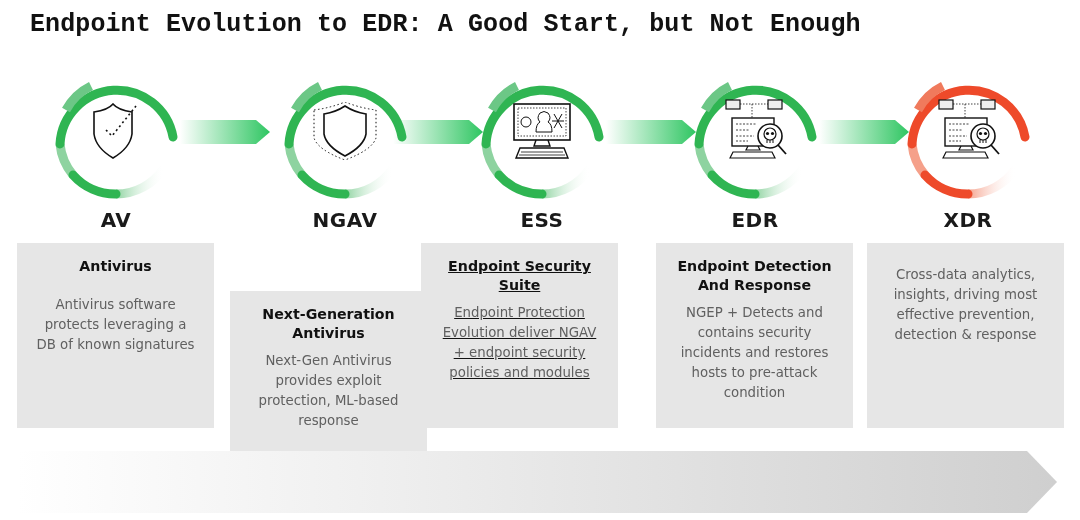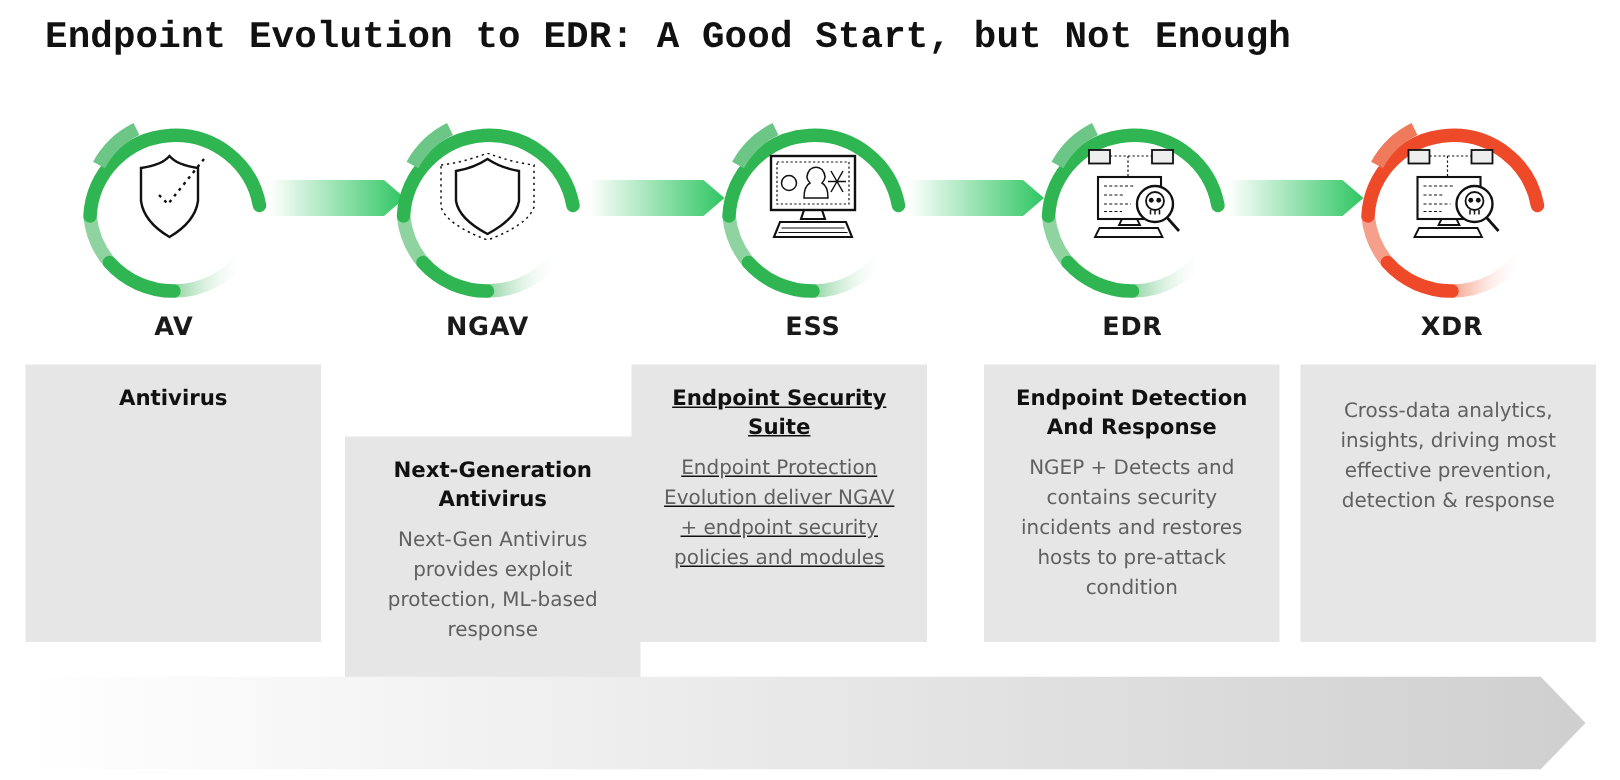--- a/index.html
+++ b/index.html
@@ -9,21 +9,21 @@
     .title {
       position: absolute; left: 30px; top: 10px;
       font-family: Liberation Mono, monospace; font-weight: bold;
       font-size: 25px; letter-spacing: 0.1px; color: #111; white-space: nowrap;
     }
 
     .stage { position: absolute; top: 72px; width: 130px; height: 170px; }
     .stage svg.ring { position: absolute; left: 0; top: 0; }
     .stage .abbr {
       position: absolute; top: 136px; left: 0; width: 130px; text-align: center;
-      font-weight: bold; font-size: 17px; color: #1a1a1a; letter-spacing: 0.5px;
+      font-weight: bold; font-size: 20px; color: #1a1a1a; letter-spacing: 0.5px;
     }
 
     .connector { position: absolute; top: 118px; height: 28px; }
 
     .card {
       position: absolute; top: 243px; height: 185px; width: 197px;
       background: #e6e6e6; text-align: center; padding: 14px 10px 4px 10px;
     }
     .card .card-title {
       font-weight: bold; font-size: 14.2px; line-height: 19px; color: #111;
@@ -76,21 +76,21 @@
 <svg class="connector" style="left:180px;" width="92" height="28" viewBox="0 0 92 28">
   <defs>
     <linearGradient id="arr" x1="0" y1="0" x2="1" y2="0">
       <stop offset="0" stop-color="#2fc662" stop-opacity="0"></stop>
       <stop offset="1" stop-color="#2fc662"></stop>
     </linearGradient>
   </defs>
   <path d="M0 2 L 76 2 L 90 14 L 76 26 L 0 26 Z" fill="url(#arr)"></path>
 </svg>
 
-<div class="stage" style="left:260px;">
+<div class="stage" style="left:280px;">
   <svg class="ring" width="130" height="130" viewBox="0 0 130 130">
     <defs>
       <linearGradient id="gfade2" x1="0" y1="0" x2="1" y2="0">
         <stop offset="0" stop-color="#8ed3a0"></stop>
         <stop offset="1" stop-color="#ffffff" stop-opacity="0"></stop>
       </linearGradient>
     </defs>
     <path d="M 65 122 A 57 57 0 0 0 113 96" fill="none" stroke="url(#gfade2)" stroke-width="9"></path>
     <path d="M 9 72 A 57 57 0 0 0 22 103" fill="none" stroke="#8ed3a0" stroke-width="9"></path>
     <path d="M 22 103 A 57 57 0 0 0 65 122" fill="none" stroke="#2fb552" stroke-width="9" stroke-linecap="round"></path>
@@ -202,20 +202,21 @@
     <circle cx="50" cy="36" r="6" fill="none" stroke="#111" stroke-width="1.2"></circle>
     <circle cx="47.5" cy="35.5" r="1.6" fill="#111"></circle>
     <circle cx="52.5" cy="35.5" r="1.6" fill="#111"></circle>
     <path d="M47 42 L 47 45 M 50 42 L 50 45 M 53 42 L 53 45" stroke="#111" stroke-width="1"></path>
   </svg>
   <div class="abbr">XDR</div>
 </div>
 
 <div class="card" style="left:17px;">
   <div class="card-title">Antivirus</div>
+  <div class="card-desc" style="margin-top:19px;padding:0 8px;">Antivirus software protects leveraging a DB of known signatures</div>
 </div>
 
 <div class="card two-line" style="left:230px;margin-top:48px;">
   <div class="card-title" style="padding:0 22px;">Next-Generation Antivirus</div>
   <div class="card-desc" style="padding:0 8px;">Next-Gen Antivirus provides exploit protection, ML-based response</div>
 </div>
 
 <div class="card two-line" style="left:421px;text-decoration:underline;">
   <div class="card-title" style="padding:0 14px;">Endpoint Security Suite</div>
   <div class="card-desc" style="padding:0 6px;">Endpoint Protection Evolution deliver NGAV + endpoint security policies and modules</div>

